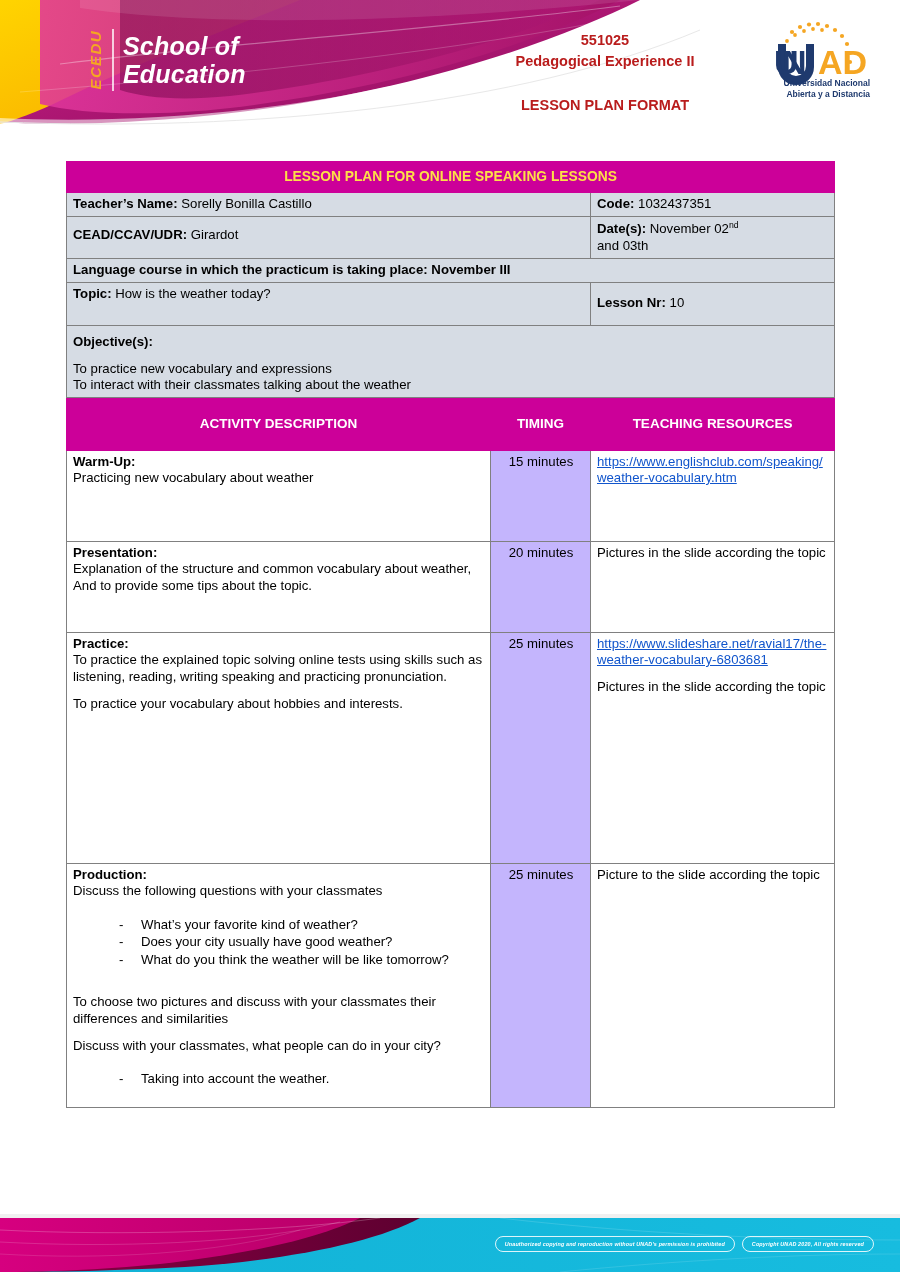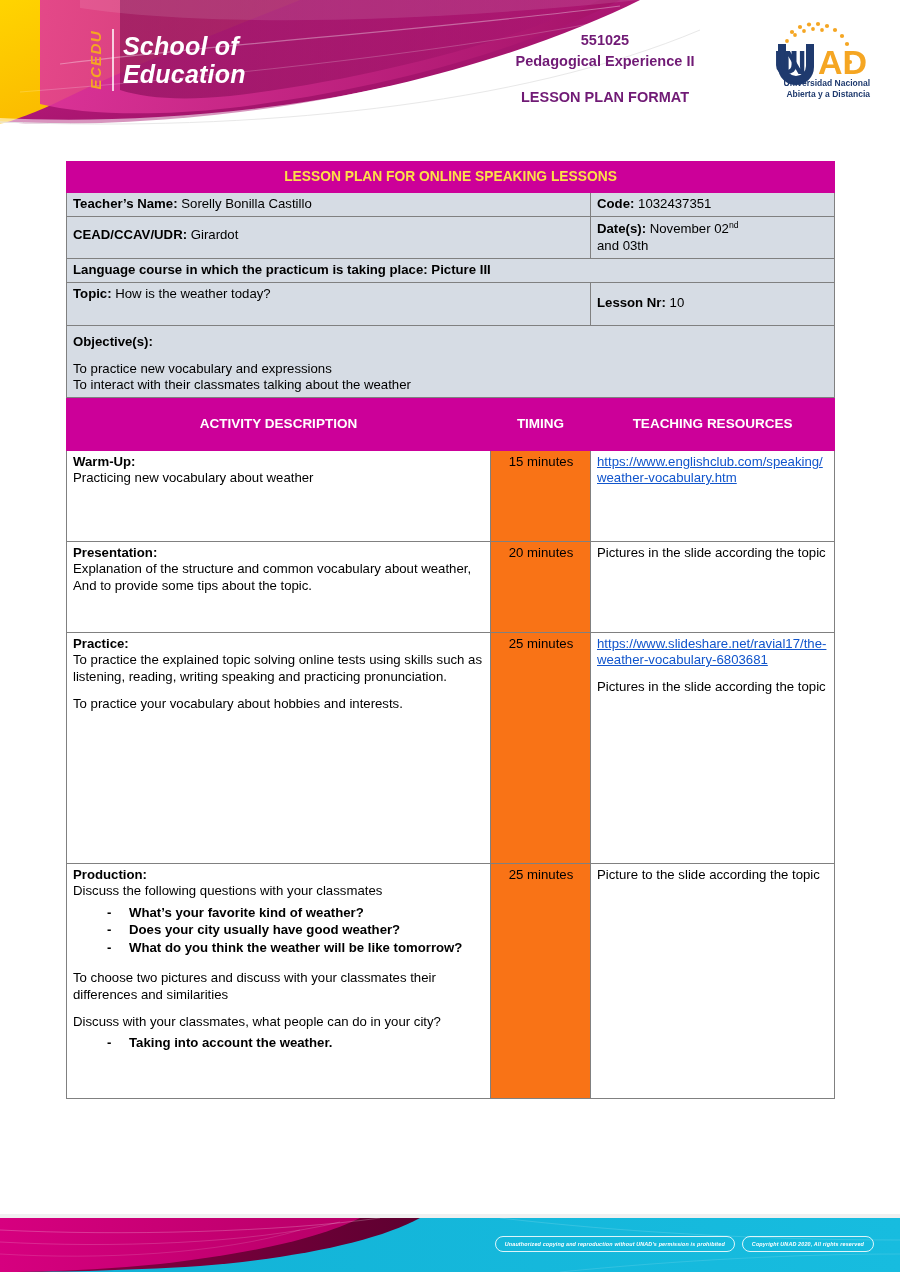--- a/index.html
+++ b/index.html
@@ -61,28 +61,28 @@
     font-weight: bold;
     line-height: 1.12;
     letter-spacing: 0.2px;
   }
   .header-title {
     position: absolute;
     left: 450px;
     top: 30px;
     width: 310px;
     text-align: center;
-    color: #701a75;
+    color: #b91c1c;
     font-weight: bold;
     font-size: 14.5px;
     line-height: 1.42;
   }
   .header-title .sub {
     display: block;
-    margin-top: 16px;
+    margin-top: 24px;
   }
 
   
   .unad-logo {
     position: absolute;
     right: 30px;
     top: 16px;
     width: 108px;
     height: 96px;
   }
@@ -135,36 +135,35 @@
     background: #cc0099;
     color: #ffffff;
     font-weight: bold;
     text-align: center;
     font-size: 13.5px;
     padding: 17px 4px;
     border: 1px solid #cc0099;
   }
   .act-cell { background: #ffffff; }
   .time-cell {
-    background: #f97316;
+    background: #c4b5fd;
     text-align: center;
     vertical-align: middle;
   }
   .res-cell { background: #ffffff; }
   .lnk {
     color: #1155cc;
     text-decoration: underline;
     word-break: break-all;
     display: inline-block;
   }
   ul.dashlist {
-    margin: 4px;
+    margin: 16px;
     padding: 0 0 0 30px;
     list-style: none;
-    font-weight: bold;
   }
   ul.dashlist li {
     position: relative;
     padding-left: 22px;
     line-height: 1.3;
   }
   ul.dashlist li:before {
     content: "-";
     position: absolute;
     left: 0;
@@ -321,21 +320,21 @@
       <td class="info-cell">
         <b>Date(s):</b>
         <span>November 02</span><sup>nd</sup><br>
         <span>and 03th</span>
       </td>
     </tr>
 
     <tr>
       <td colspan="3" class="info-cell">
         <b>Language course in which the practicum is taking place:</b>
-        <b>Picture III</b>
+        <b>November III</b>
       </td>
     </tr>
 
     <tr>
       <td colspan="2" class="info-cell" style="height:36px">
         <b>Topic:</b>
         <span>How is the weather today?</span>
       </td>
       <td class="info-cell" style="vertical-align:middle">
         <b>Lesson Nr:</b>

